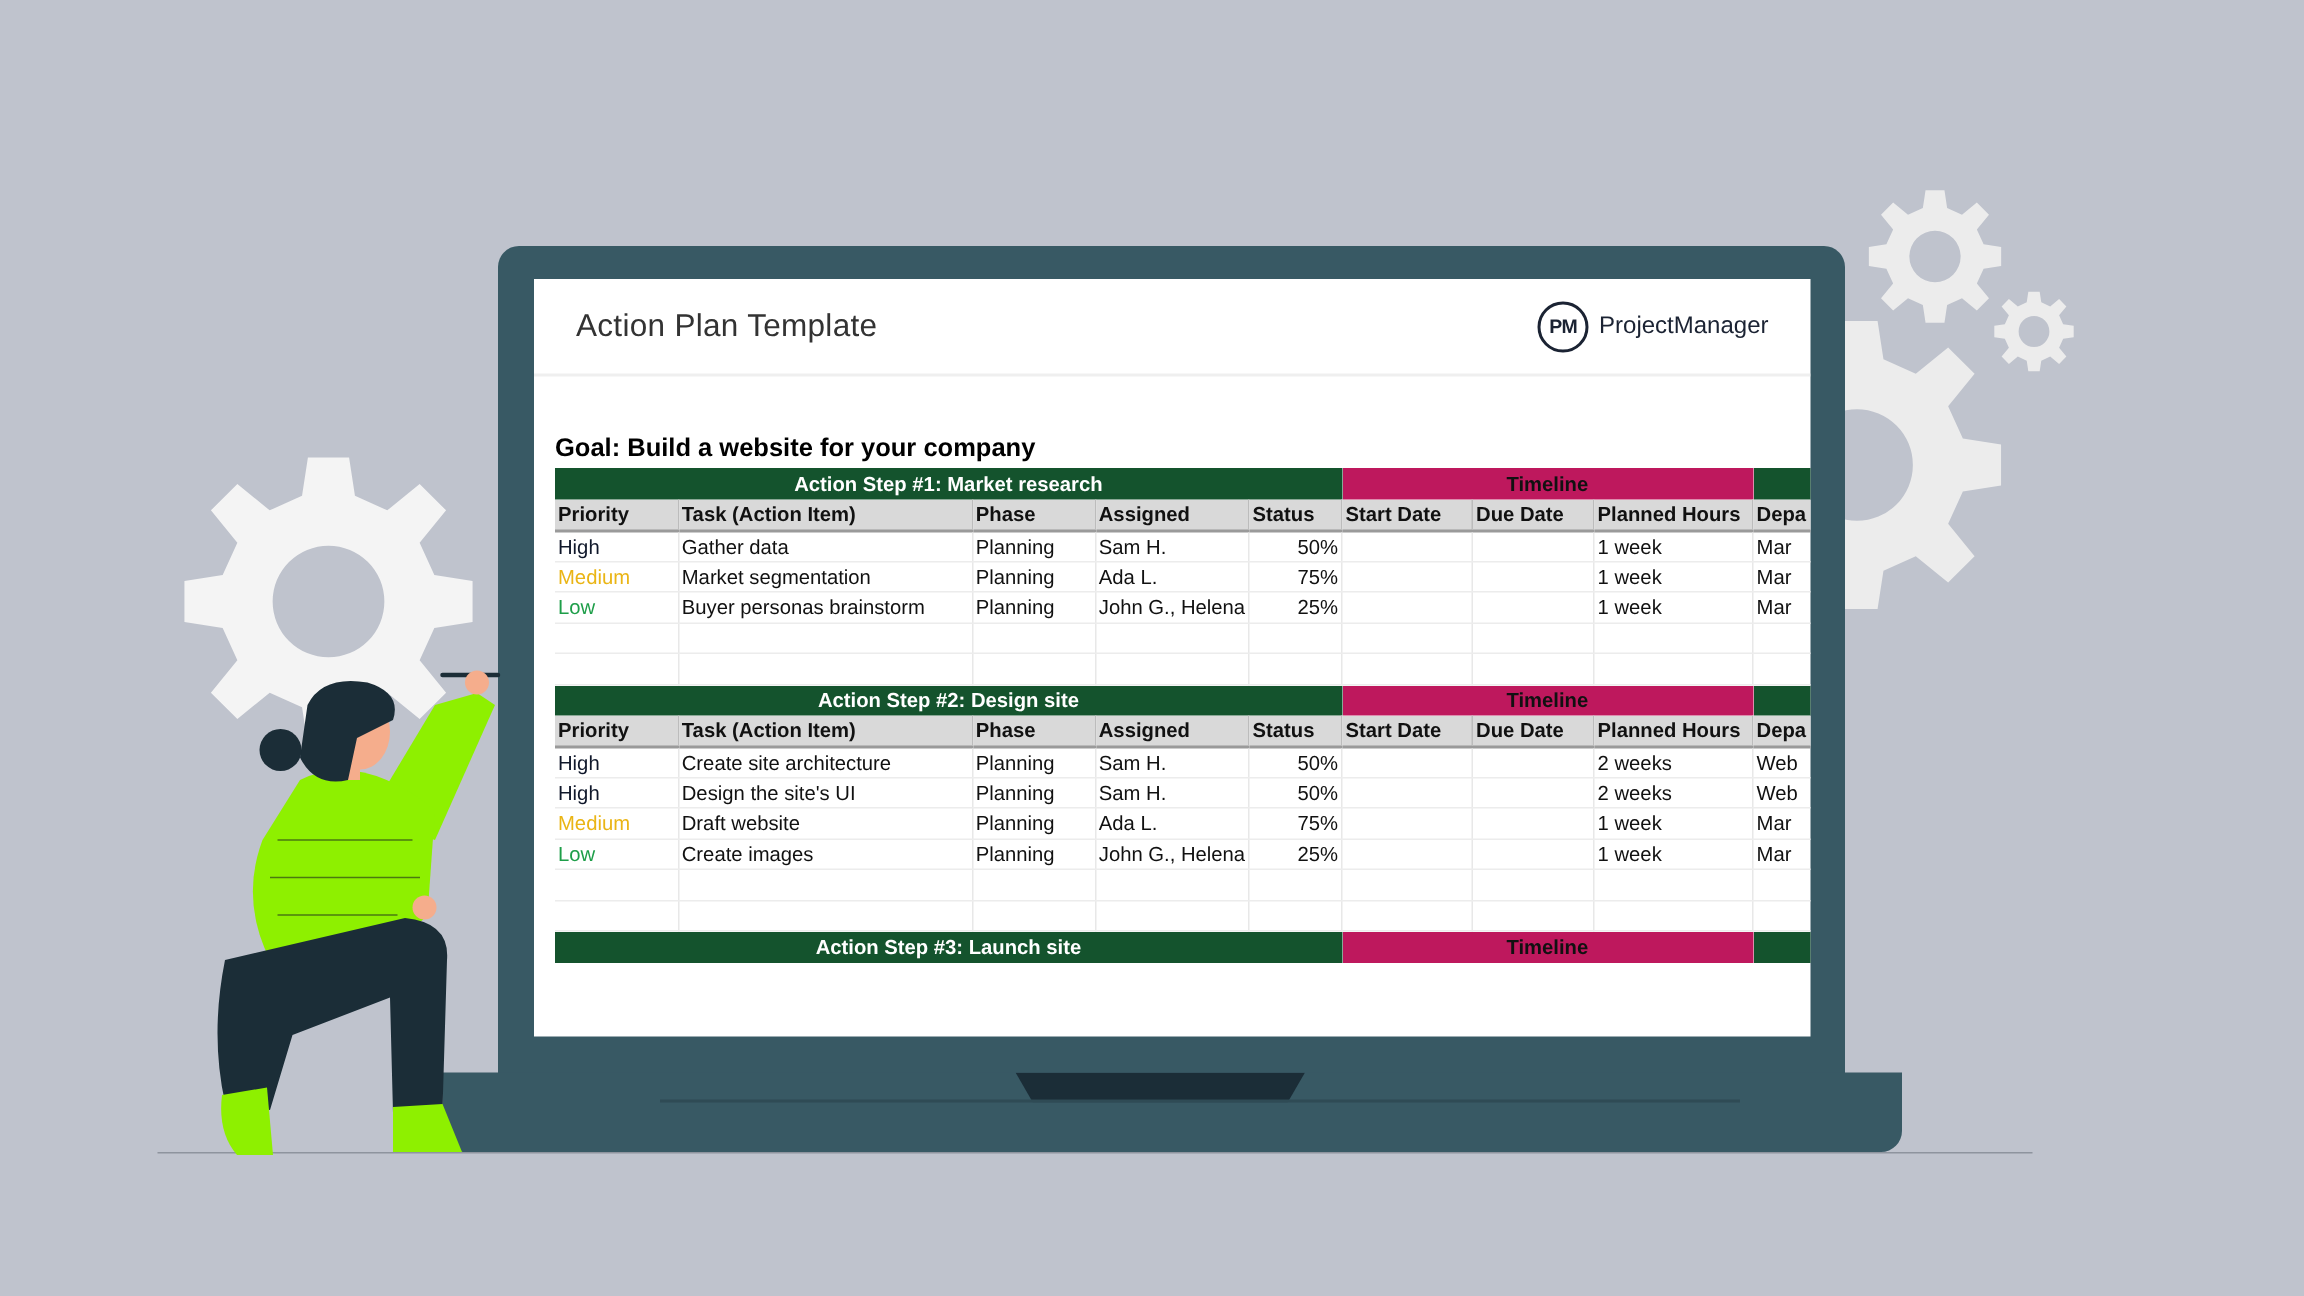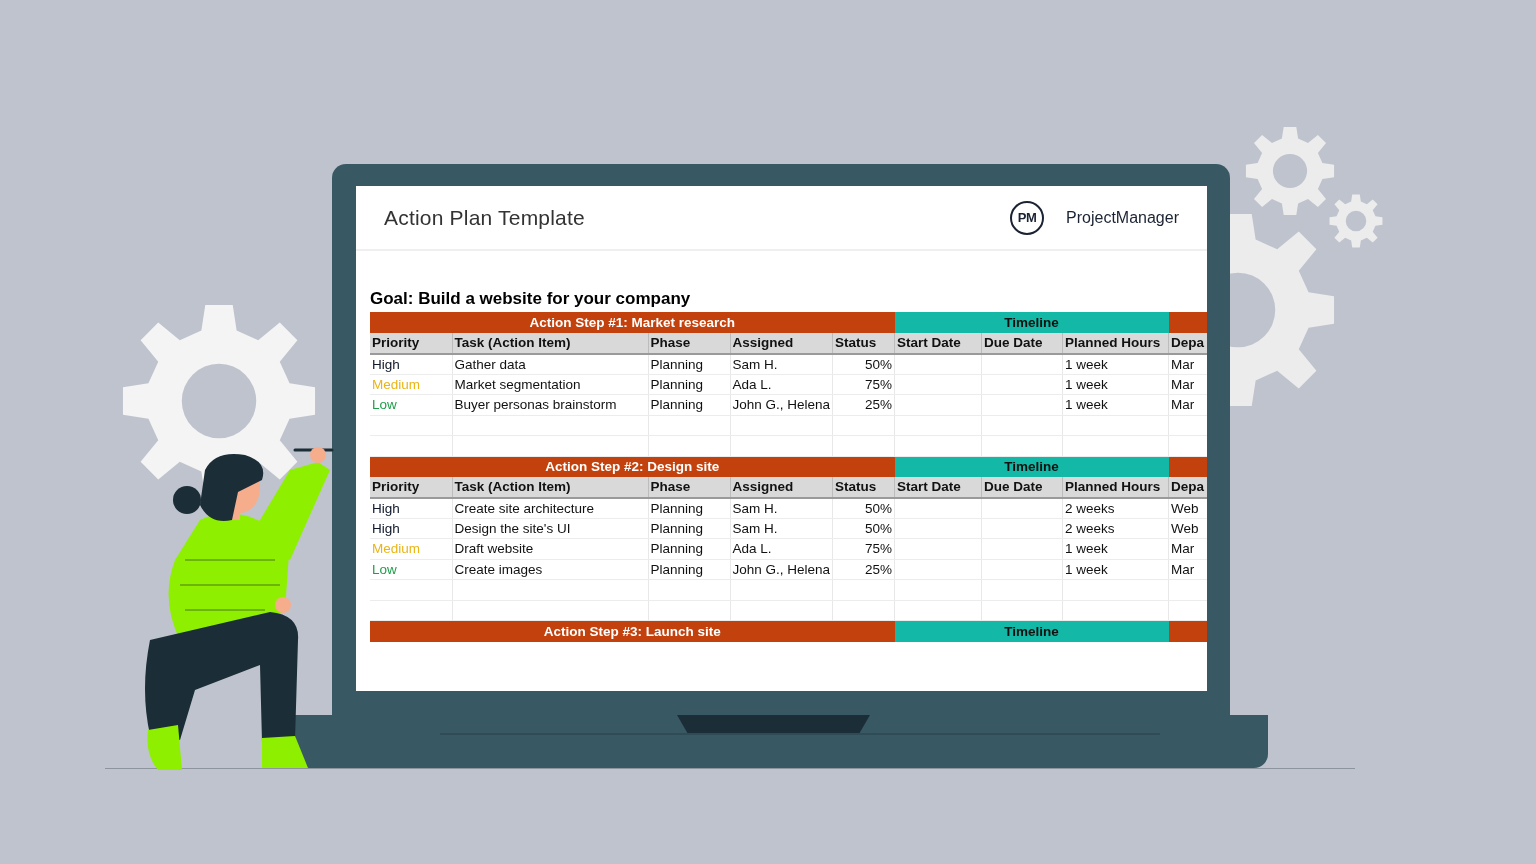--- a/index.html
+++ b/index.html
@@ -10,31 +10,31 @@
     .floor-line { position: absolute; left: 105px; top: 768px; width: 1250px; height: 1px; background: #8e949e; }
 
     .laptop-lid { position: absolute; left: 332px; top: 164px; width: 898px; height: 560px; background: #385964; border-radius: 14px 14px 0 0; }
     .laptop-base { position: absolute; left: 295px; top: 715px; width: 973px; height: 53px; background: #385964; border-radius: 0 0 14px 14px; }
     .laptop-notch { position: absolute; left: 677px; top: 715px; width: 193px; height: 20px; background: #1b2d37; clip-path: polygon(0 0, 100% 0, 94% 100%, 6% 100%); }
     .laptop-groove { position: absolute; left: 440px; top: 733px; width: 720px; height: 2px; background: #2f4b55; }
 
     .screen { position: absolute; left: 356px; top: 186px; width: 851px; height: 505px; background: #ffffff; overflow: hidden; }
     .screen-header { height: 65px; border-bottom: 2px solid #efefef; display: flex; align-items: center; justify-content: space-between; padding: 0 28px; }
     .app-title { font-size: 21px; color: #333; letter-spacing: 0.2px; }
-    .brand { display: flex; align-items: center; gap: 22px; }
+    .brand { display: flex; align-items: center; gap: 7px; }
     .brand-logo { width: 34px; height: 34px; border: 2.5px solid #1b2333; border-radius: 50%; display: flex; align-items: center; justify-content: center; font-weight: bold; font-size: 13px; color: #1b2333; letter-spacing: -0.5px; }
     .brand-name { font-size: 16px; font-weight: normal; color: #1b2333; }
 
     .sheet { position: absolute; left: 14px; top: 100px; width: 900px; }
     .goal { font-size: 17px; font-weight: bold; color: #000; height: 26px; line-height: 26px; font-family: "Liberation Sans Narrow", "Liberation Sans", sans-serif; }
 
     table { border-collapse: collapse; table-layout: fixed; font-size: 13.5px; font-family: "Liberation Sans", sans-serif; }
     td { height: 20.5px; padding: 0 2px; white-space: nowrap; overflow: hidden; border-right: 1px solid #e8e8e8; border-bottom: 1px solid #ececec; color: #111; }
-    tr.step td { background: #c2410c; color: #fff; font-weight: bold; text-align: center; height: 21px; border: none; }
-    tr.step td.timeline { background: #14b8a6; color: #111; }
+    tr.step td { background: #14532d; color: #fff; font-weight: bold; text-align: center; height: 21px; border: none; }
+    tr.step td.timeline { background: #be185d; color: #111; }
     tr.head td { background: #d9d9d9; font-weight: bold; border-right: 1px solid #bcbcbc; border-bottom: 2px solid #9a9a9a; }
     td.pct { text-align: right; }
     .high { color: #0f172a; }
     .medium { color: #eab515; }
     .low { color: #1e9e49; }
     .spacer td { height: 20.5px; }
   </style>
 </head>
 <body>
 

